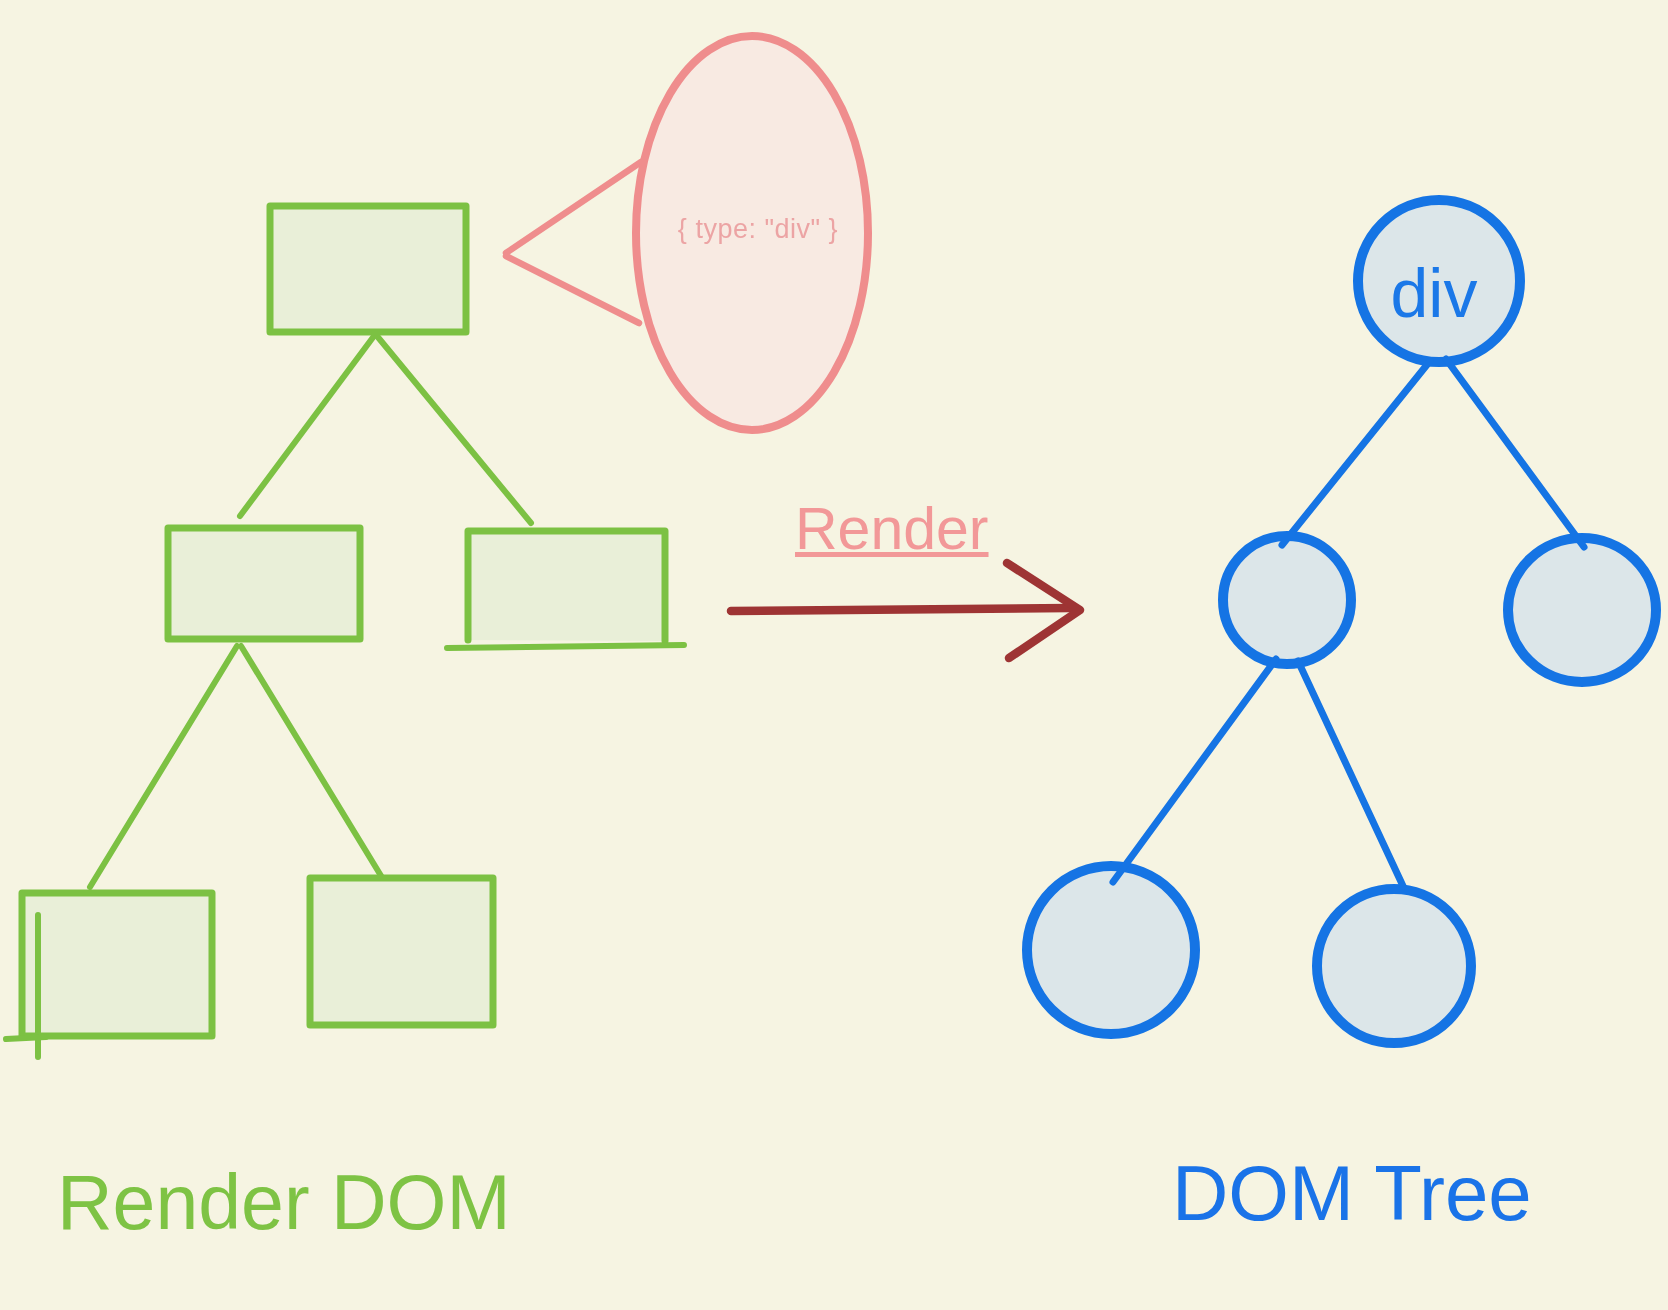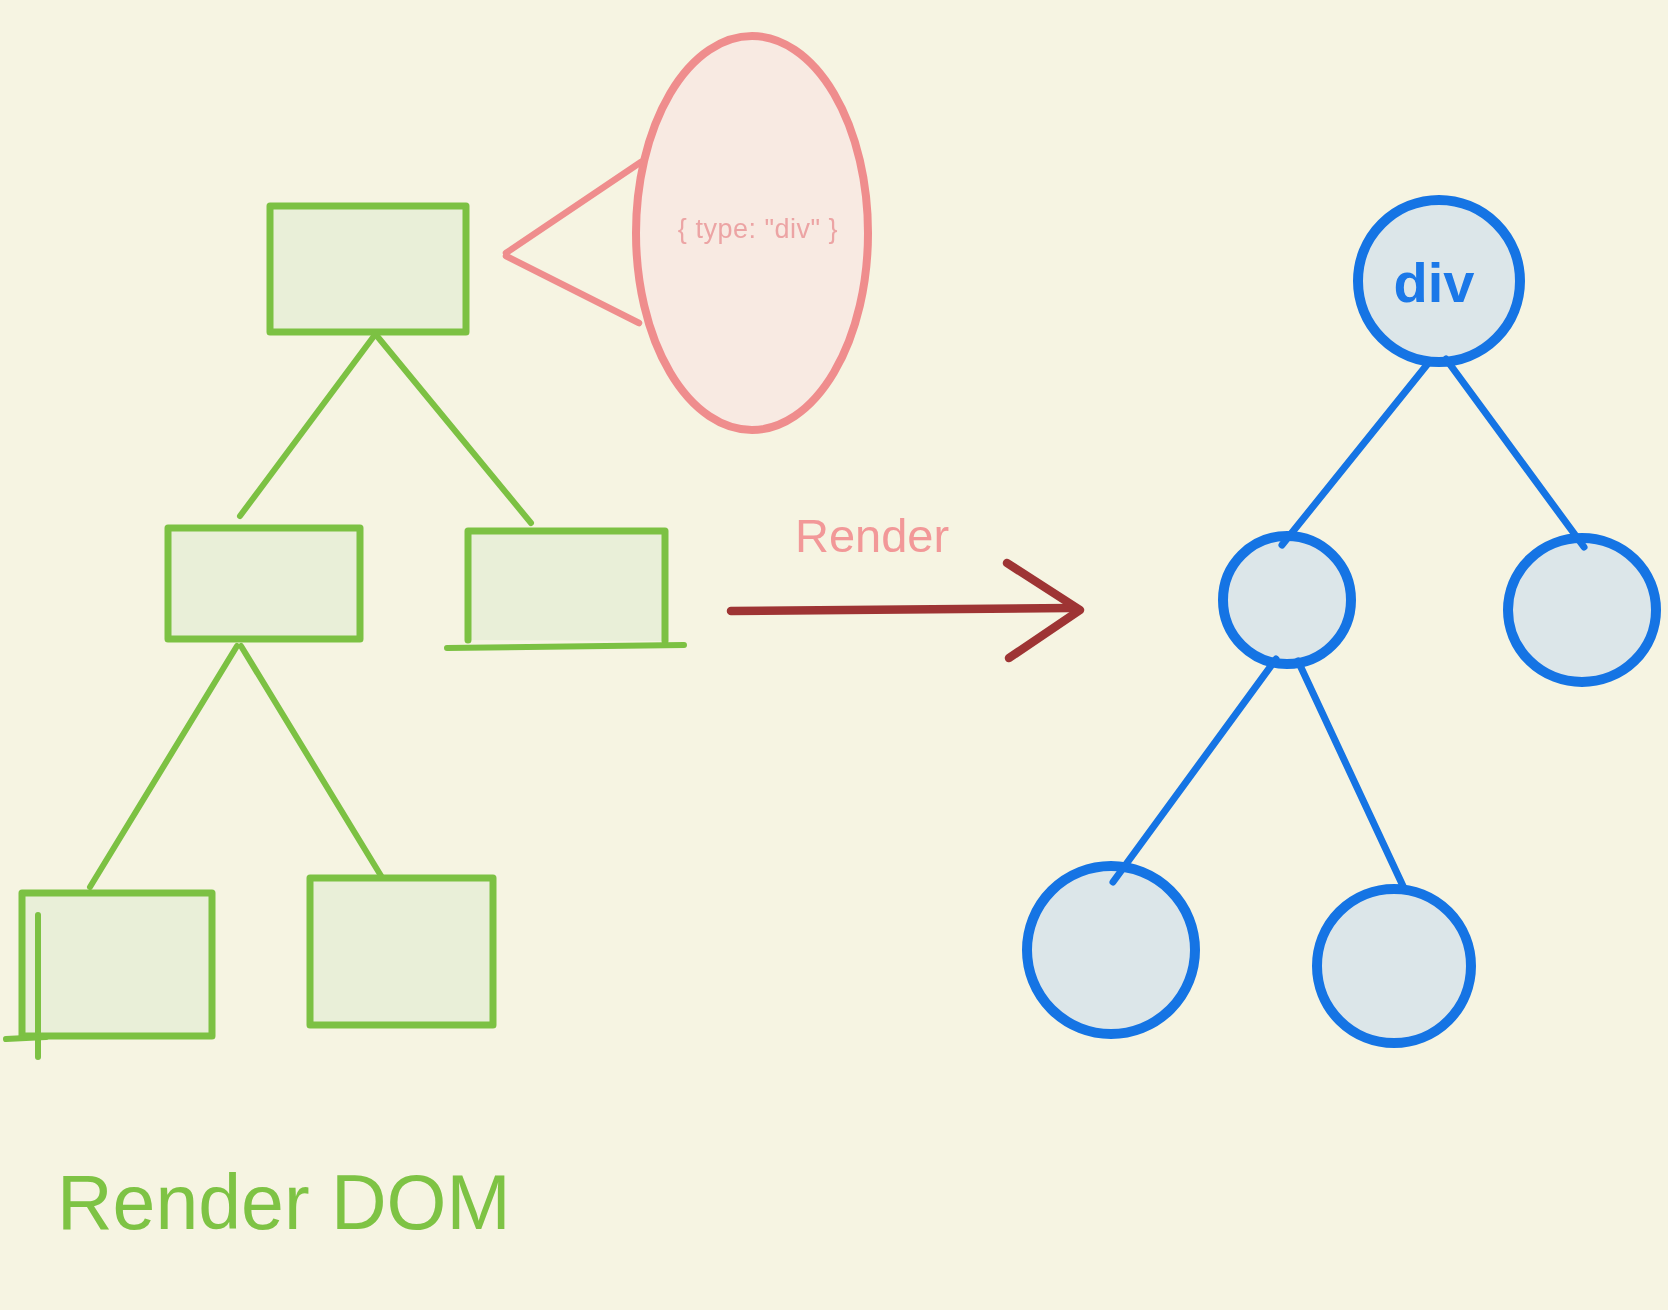--- a/index.html
+++ b/index.html
@@ -31,30 +31,30 @@
 
   .label { position: absolute; white-space: nowrap; line-height: 1; }
   .callout-text {
     left: 758px; top: 229px;
     transform: translate(-50%, -50%);
     font-size: 27px;
     letter-spacing: 0.5px;
     color: var(--salmon-text, #eca4a4);
   }
   .render-text {
-    left: 795px; top: 512px;
-    font-size: 47px;
+    left: 795px; top: 500px;
+    font-size: 59px;
     color: var(--render-text, #f29898);
+    text-decoration: underline;
   }
   .div-node-text {
-    left: 1434px; top: 283px;
+    left: 1434px; top: 293px;
     transform: translate(-50%, -50%);
-    font-size: 56px;
+    font-size: 68px;
     color: var(--blue-text, #1b78e8);
-    font-weight: bold;
   }
   .virtual-dom-text {
     left: 57px; top: 1164px;
     font-size: 77px;
     color: var(--green-text, #7ec344);
   }
   .dom-tree-text {
     left: 1172px; top: 1154px;
     font-size: 78px;
     color: var(--blue-label, #1a73e8);
@@ -108,13 +108,14 @@
       <line class="bline" x1="1446" y1="359" x2="1584" y2="547"></line>
       <line class="bline" x1="1276" y1="659" x2="1113" y2="882"></line>
       <line class="bline" x1="1298" y1="661" x2="1403" y2="886"></line>
     </g>
   </svg>
 
   <div class="label callout-text">{ type: "div" }</div>
   <div class="label render-text">Render</div>
   <div class="label div-node-text">div</div>
   <div class="label virtual-dom-text">Render DOM</div>
+  <div class="label dom-tree-text">DOM Tree</div>
 </div>
 
 </body></html>

